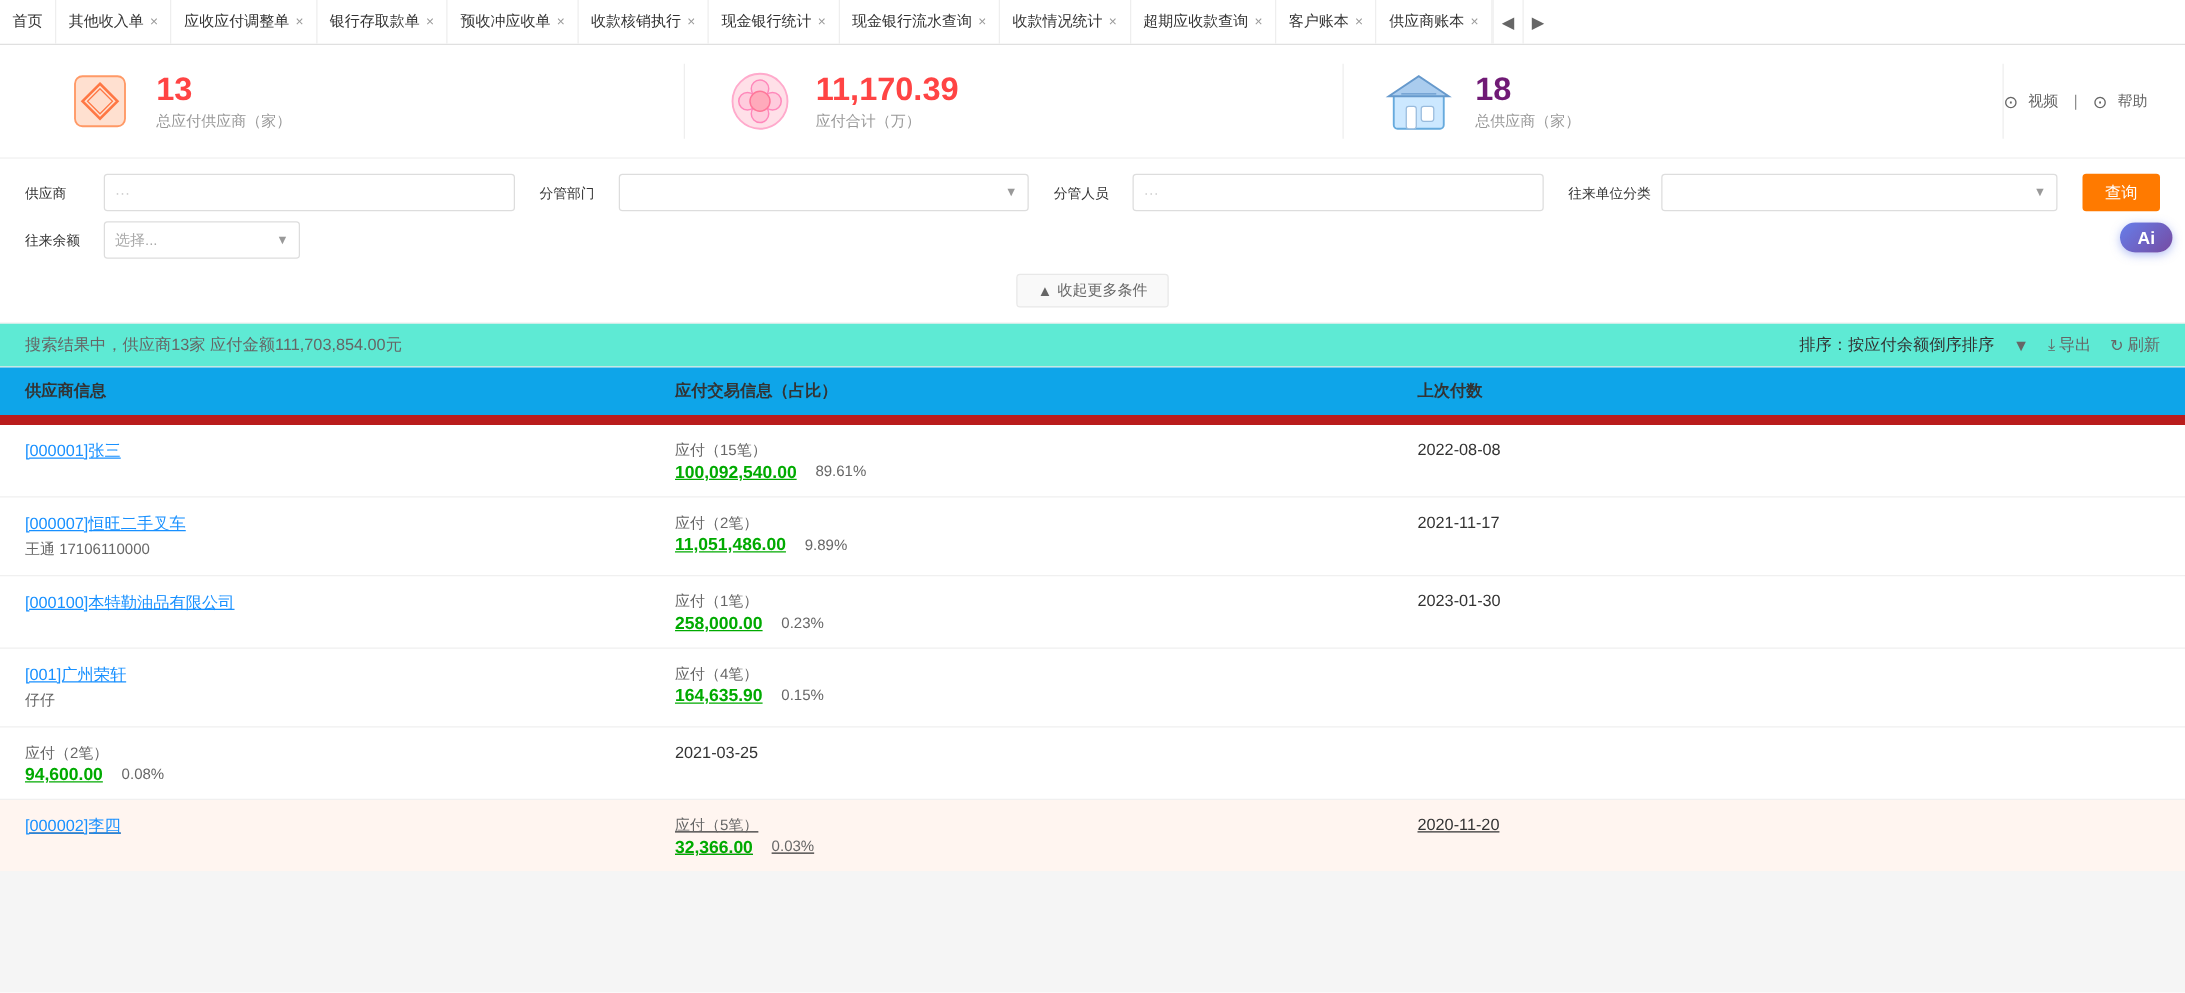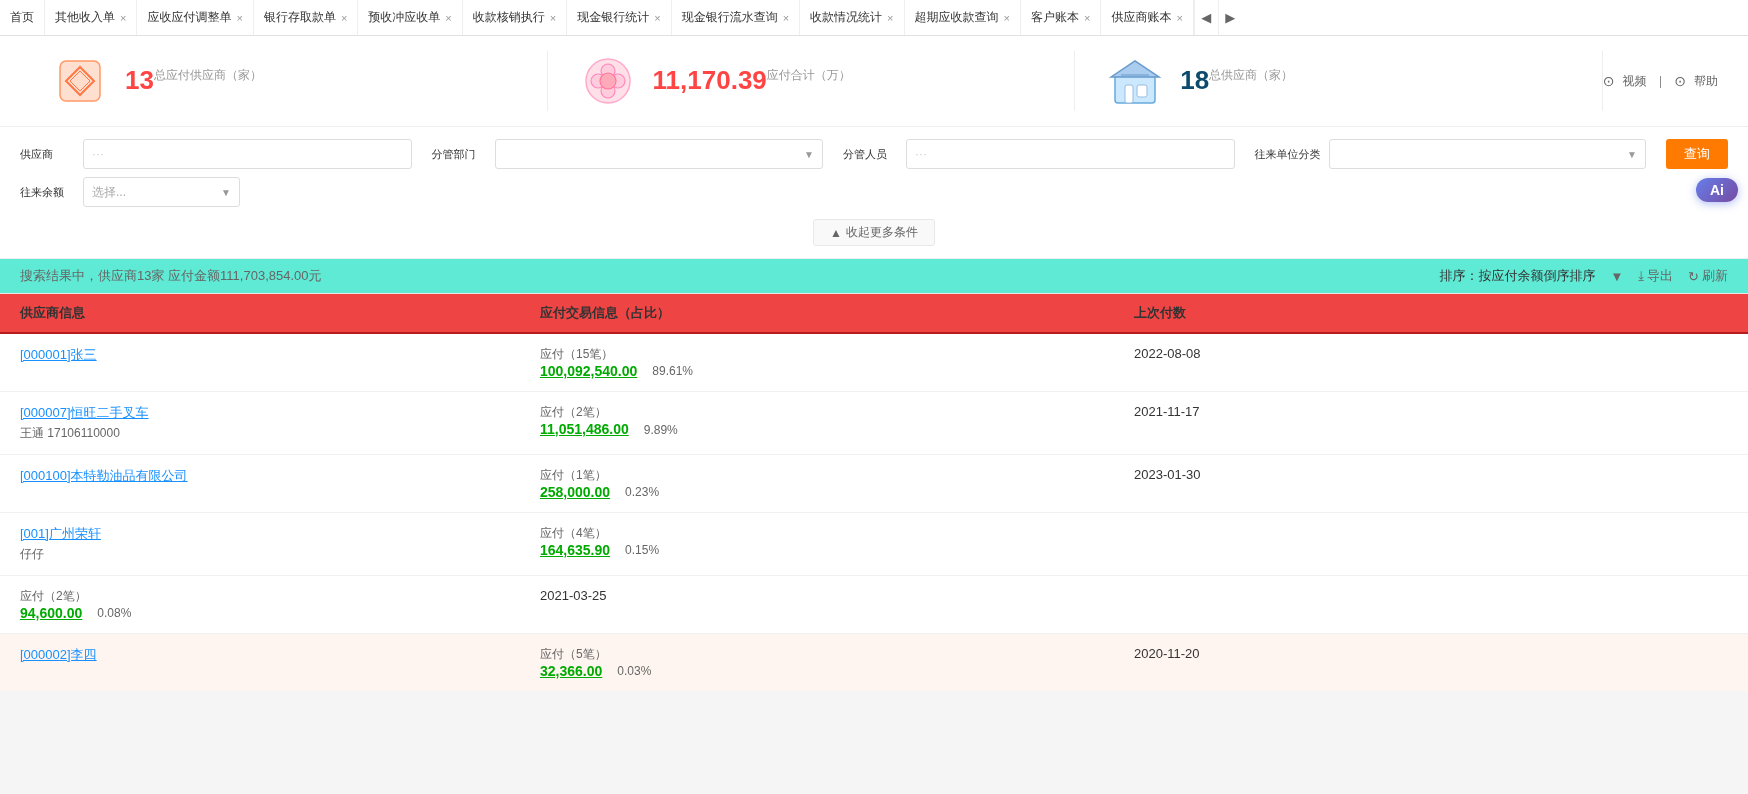--- a/index.html
+++ b/index.html
@@ -62,21 +62,21 @@
     .summary-card:last-child { border-right: none; }
     .summary-icon {
       width: 60px;
       height: 60px;
       margin-right: 15px;
       flex-shrink: 0;
       display: flex;
       align-items: center;
       justify-content: center;
     }
-    .summary-info { display: flex; flex-direction: row; }
+    .summary-info { display: flex; flex-direction: column; }
     .summary-value {
       font-size: 26px;
       font-weight: bold;
       color: #ff4444;
       line-height: 1.2;
     }
     .summary-label { font-size: 12px; color: #999; margin-top: 2px; }
     .top-right-links {
       display: flex;
       align-items: center;
@@ -173,35 +173,35 @@
 
     
     .table-area {
       background: #fff;
       margin: 0;
     }
     .table-header {
       display: grid;
       grid-template-columns: 520px 1fr 1fr;
       padding: 10px 20px;
-      background: #ef4444;
-      border-bottom: 2px solid #b91c1c;
+      background: #0ea5e9;
+      border-bottom: 8px solid #b91c1c;
       font-weight: bold;
       font-size: 13px;
       color: #333;
     }
     .table-row {
       display: grid;
       grid-template-columns: 520px 1fr 1fr;
       padding: 12px 20px;
       border-bottom: 1px solid #f0f0f0;
       align-items: start;
     }
     .table-row:last-child { border-bottom: none; }
-    .table-row.highlighted { background: #fff5f0; }
+    .table-row.highlighted { background: #fff5f0; text-decoration: underline; }
 
     .supplier-name {
       color: #1890ff;
       text-decoration: underline;
       cursor: pointer;
       font-size: 13px;
     }
     .supplier-sub { font-size: 12px; color: #666; margin-top: 3px; }
 
     .trade-label { font-size: 12px; color: #666; }
@@ -323,21 +323,21 @@
     <div class="summary-icon">
       <svg width="56" height="56" viewBox="0 0 56 56">
         <rect x="8" y="22" width="40" height="28" rx="3" fill="#cce8ff" stroke="#66aadd" stroke-width="1.5"></rect>
         <polygon points="4,24 28,8 52,24" fill="#aaccee" stroke="#6699cc" stroke-width="1.5"></polygon>
         <rect x="18" y="32" width="8" height="18" rx="2" fill="#ffffff" stroke="#99bbdd" stroke-width="1"></rect>
         <rect x="30" y="32" width="10" height="12" rx="2" fill="#ffffff" stroke="#99bbdd" stroke-width="1"></rect>
         <line x1="14" y1="22" x2="42" y2="22" stroke="#6699cc" stroke-width="1"></line>
       </svg>
     </div>
     <div class="summary-info">
-      <span class="summary-value" style="color:#0c4a6e;">18</span>
+      <span class="summary-value" style="color:#701a75;">18</span>
       <span class="summary-label">总供应商（家）</span>
     </div>
   </div>
 
   <div class="top-right-links">
     <span style="font-size:14px;">⊙</span>
     <span>视频</span>
     <span>｜</span>
     <span style="font-size:14px;">⊙</span>
     <span>帮助</span>

